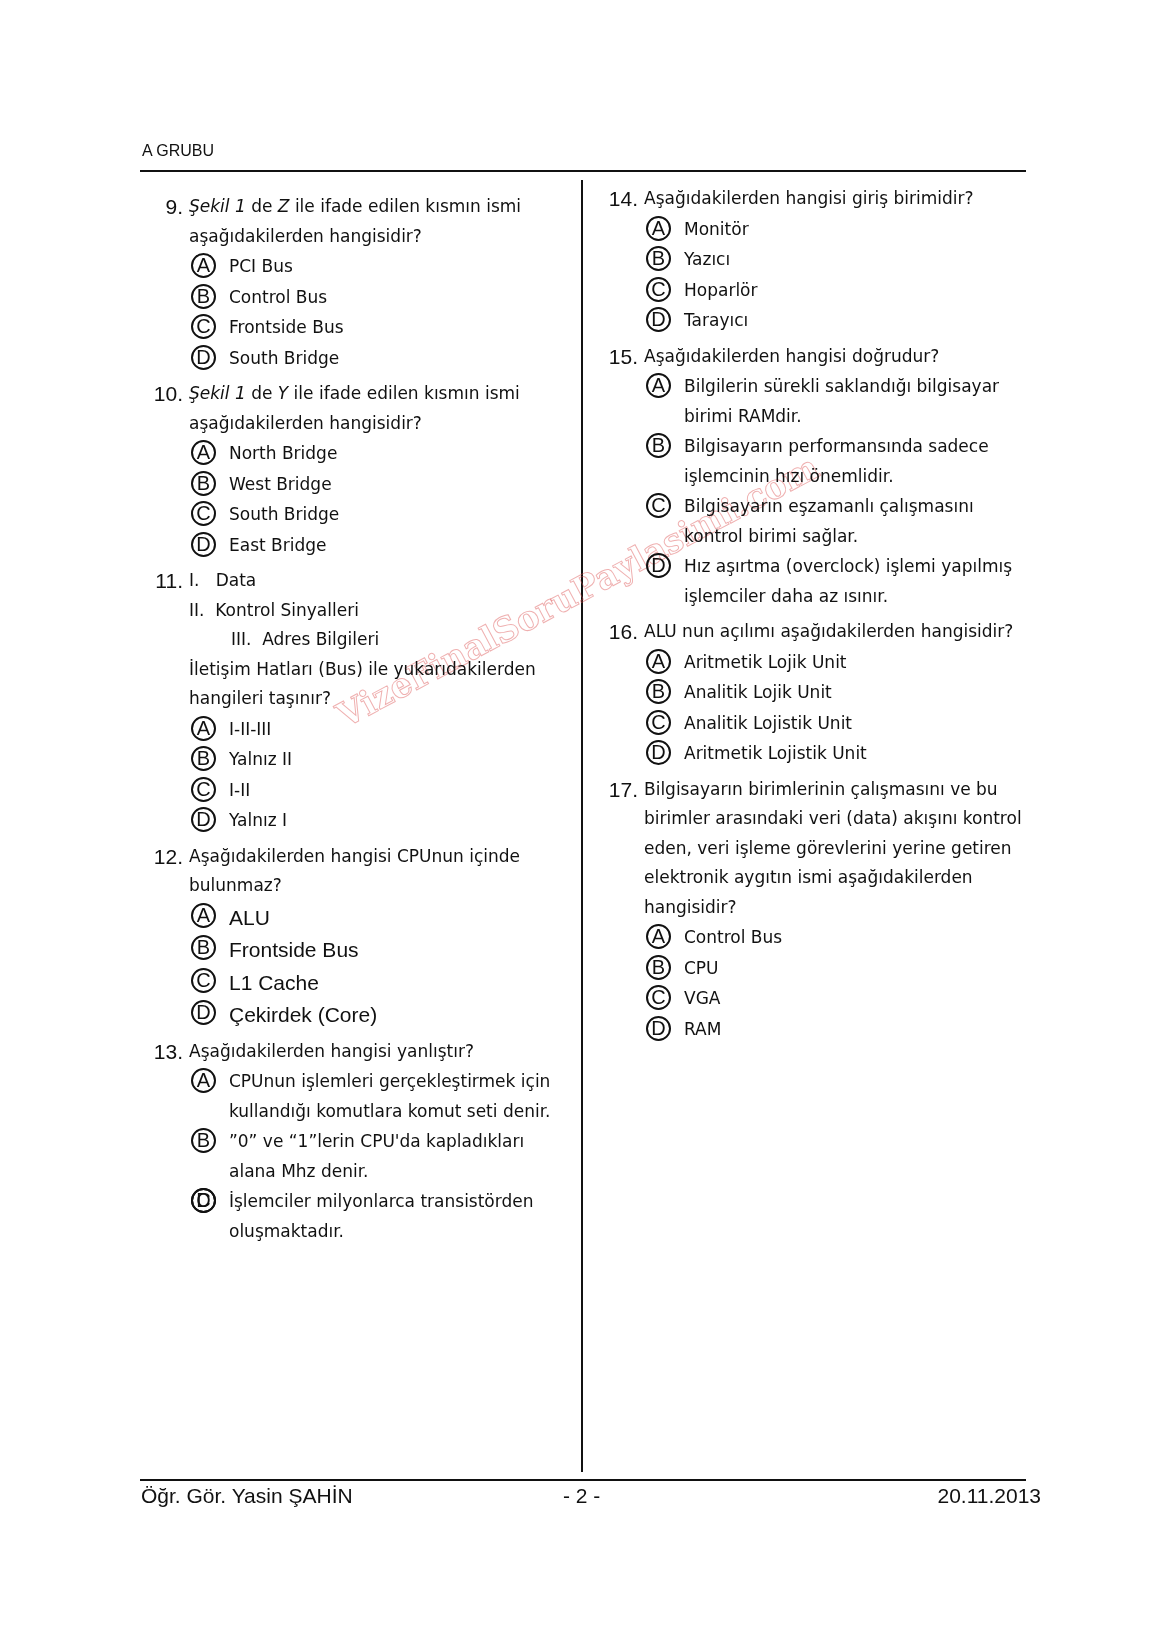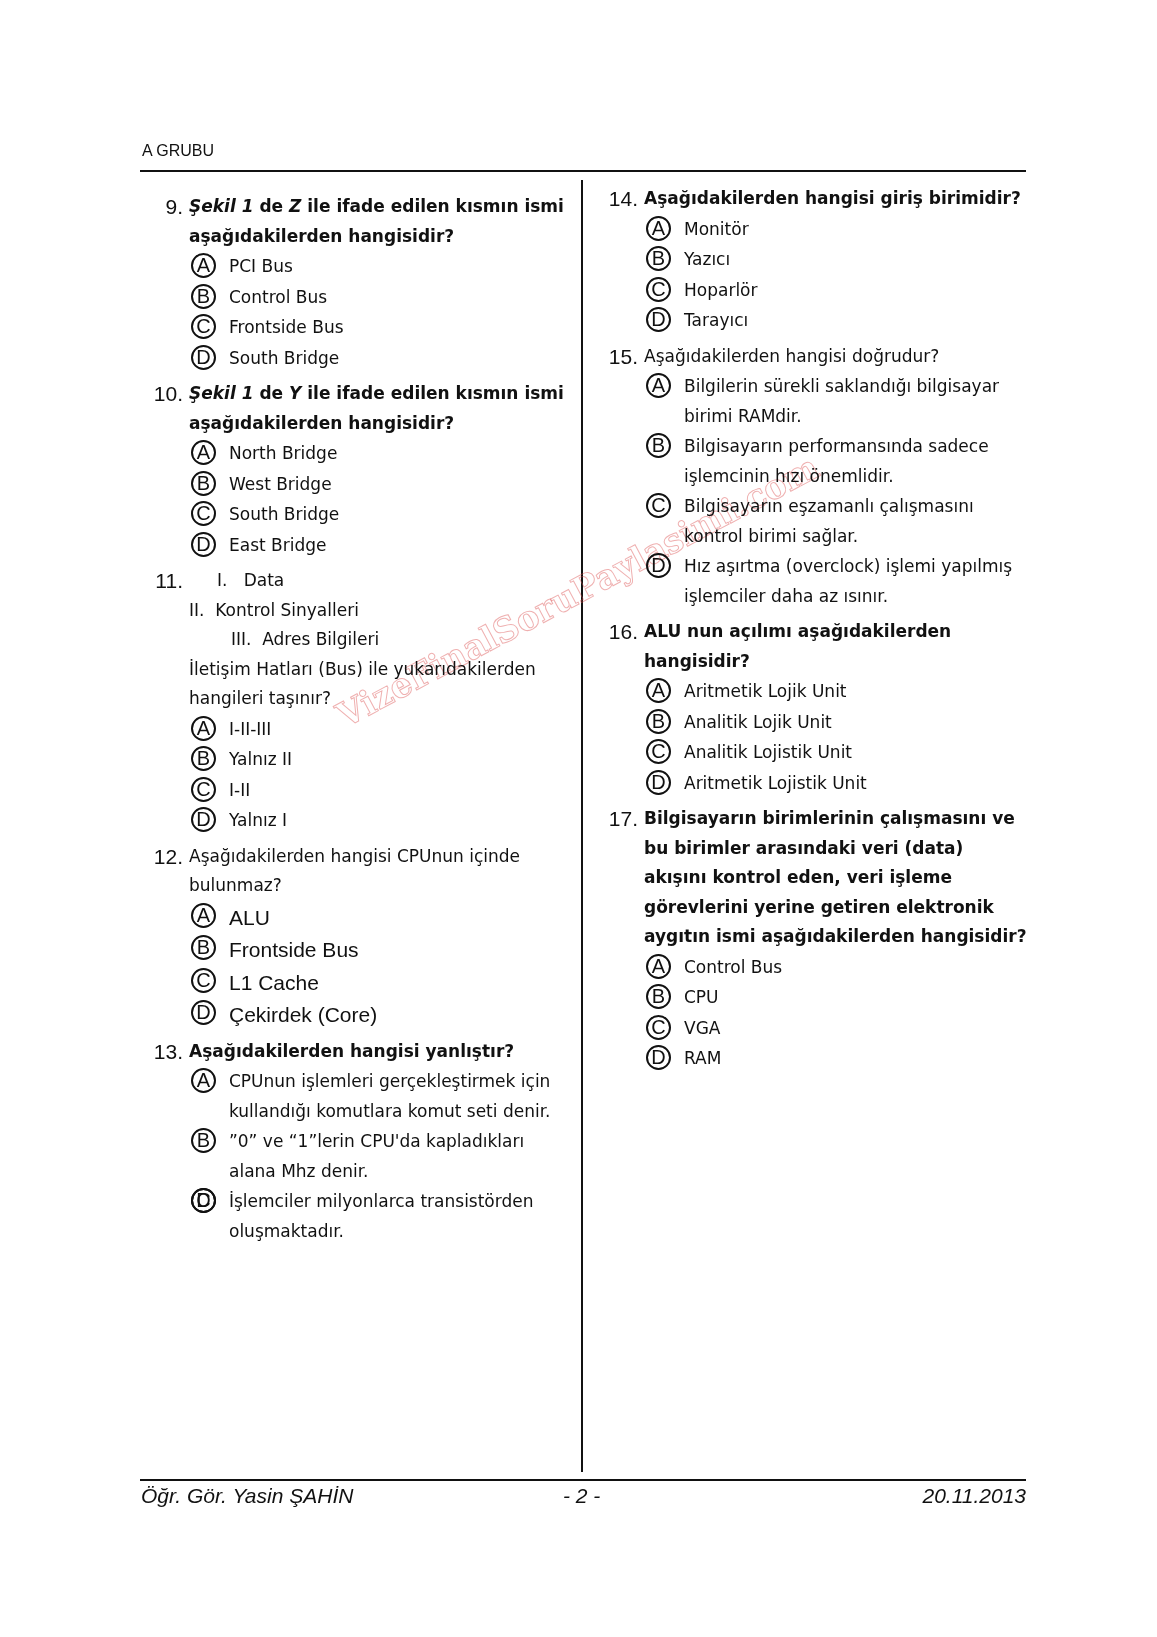--- a/index.html
+++ b/index.html
@@ -4,25 +4,25 @@
 <style>
   html, body { margin:0; padding:0; background:#ffffff; }
   body { width:1157px; height:1637px; position:relative; overflow:hidden; color:#111; }
   .hdr { position:absolute; left:142px; top:142px; font-family:"Liberation Sans", sans-serif; font-size:16px; }
   .hline { position:absolute; left:140px; width:886px; height:2px; background:#111; }
   .vline { position:absolute; left:581px; top:180px; width:2px; height:1292px; background:#111; }
   .col { position:absolute; font-family:"DejaVu Sans", sans-serif; font-size:17px; line-height:29.5px; }
   .q { position:relative; margin-bottom:6px; }
   .qnum { position:absolute; left:-46px; top:0; font-family:"Liberation Sans", sans-serif; font-size:21px; width:40px; text-align:right; }
   .qtext { display:block; }
-  .bold { font-weight:bold; }
+  .bold { font-weight:normal; }
   .opt { position:relative; padding-left:40px; line-height:29.5px; margin-top:1px; }
   .circ { position:absolute; left:2px; top:1px; width:25px; height:25px; border:2px solid #111; border-radius:50%; box-sizing:border-box; font-family:"Liberation Sans", sans-serif; font-size:20px; line-height:21px; text-align:center; }
   .big { font-family:"Liberation Sans", sans-serif; font-size:21px; line-height:31.5px; }
-  .footer { position:absolute; top:1484px; font-family:"Liberation Sans", sans-serif; font-size:21px;font-style:italic; }
+  .footer { position:absolute; top:1484px; font-family:"Liberation Sans", sans-serif; font-size:21px; }
   .wm { position:absolute; left:330px; top:700px; font-family:"DejaVu Serif", serif; font-weight:bold; font-size:34px; color:transparent; -webkit-text-stroke:1px rgba(220,80,80,0.45); transform:rotate(-28deg); transform-origin:left top; white-space:nowrap; pointer-events:none; }
 </style>
 </head>
 <body>
 
 <div class="hdr">A GRUBU</div>
 <div class="hline" style="top:170px;"></div>
 <div class="vline"></div>
 
 <div class="wm">VizeFinalSoruPaylasimi.com</div>
@@ -42,21 +42,21 @@
     <span class="qnum">10.</span>
     <span class="qtext bold"><i>Şekil 1</i><span> de </span><i>Y</i><span> ile ifade edilen kısmın ismi aşağıdakilerden hangisidir?</span></span>
     <div class="opt"><span class="circ">A</span><span>North Bridge</span></div>
     <div class="opt"><span class="circ">B</span><span>West Bridge</span></div>
     <div class="opt"><span class="circ">C</span><span>South Bridge</span></div>
     <div class="opt"><span class="circ">D</span><span>East Bridge</span></div>
   </div>
 
   <div class="q">
     <span class="qnum">11.</span>
-    <div style="white-space:pre;margin-left:28px;">I.   Data</div>
+    <div style="white-space:pre;">I.   Data</div>
     <div style="white-space:pre;">II.  Kontrol Sinyalleri</div>
     <div style="white-space:pre;margin-left:42px;">III.  Adres Bilgileri</div>
     <span class="qtext">İletişim Hatları (Bus) ile yukarıdakilerden hangileri taşınır?</span>
     <div class="opt"><span class="circ">A</span><span>I-II-III</span></div>
     <div class="opt"><span class="circ">B</span><span>Yalnız II</span></div>
     <div class="opt"><span class="circ">C</span><span>I-II</span></div>
     <div class="opt"><span class="circ">D</span><span>Yalnız I</span></div>
   </div>
 
   <div class="q">
@@ -113,13 +113,13 @@
     <div class="opt"><span class="circ">A</span><span>Control Bus</span></div>
     <div class="opt"><span class="circ">B</span><span>CPU</span></div>
     <div class="opt"><span class="circ">C</span><span>VGA</span></div>
     <div class="opt"><span class="circ">D</span><span>RAM</span></div>
   </div>
 </div>
 
 <div class="hline" style="top:1479px;"></div>
 <div class="footer" style="left:141px;">Öğr. Gör. Yasin ŞAHİN</div>
 <div class="footer" style="left:563px;">- 2 -</div>
-<div class="footer" style="right:131px;">20.11.2013</div>
+<div class="footer" style="right:116px;">20.11.2013</div>
 
 </body></html>

